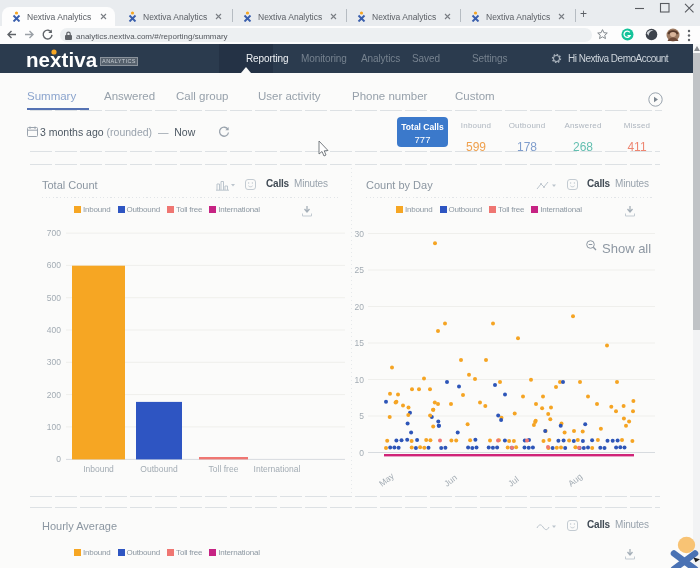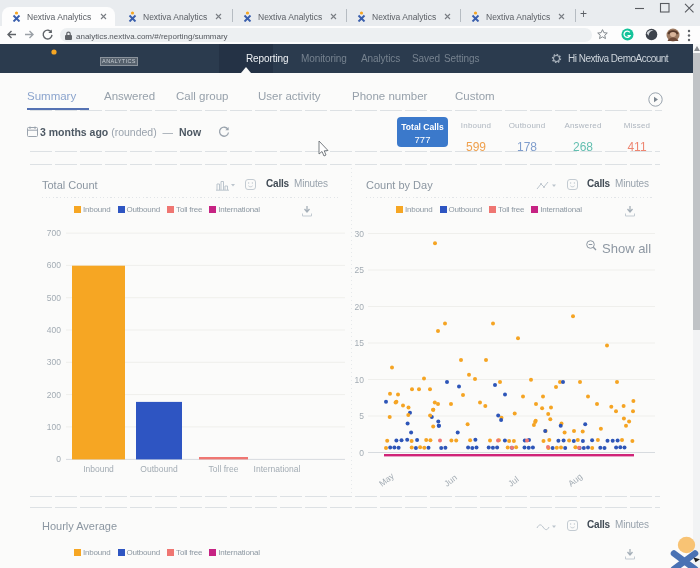--- a/index.html
+++ b/index.html
@@ -26,21 +26,21 @@
 #badge { position:absolute; left:100px; top:13px; width:38px; height:9px; background:#56616d; border:1px solid #8b939c; color:#c6ccd2; font-size:5.5px; text-align:center; line-height:7.5px; letter-spacing:0.4px; }
 #hiuser { position:absolute; left:568px; top:9px; font-size:10px; letter-spacing:-0.5px; color:#cdd4db; }
 
 .sn { position:absolute; top:90px; font-size:11.5px; color:#97a1ab; }
 #snsum { color:#8ba4cd; }
 #snline { position:absolute; left:27px; top:108px; width:62px; height:2px; background:#5572b3; }
 
 .dotline { position:absolute; height:1px; background:repeating-linear-gradient(90deg,#dde1e4 0,#dde1e4 22px,transparent 22px,transparent 25px); }
 .dotfine { position:absolute; height:1px; background:repeating-linear-gradient(90deg,#e2e5e8 0,#e2e5e8 1.2px,transparent 1.2px,transparent 3.6px); }
 #f-range { position:absolute; left:40px; top:126px; font-size:10.5px; color:#9aa3ad; }
-#f-range b { color:#4d5863; font-weight:bold; }
+#f-range b { color:#4d5863; font-weight:normal; }
 #tcbox { position:absolute; left:397px; top:117px; width:51px; height:30px; background:#3b79cb; border-radius:4px; color:#fff; text-align:center; }
 #tcbox .l1 { font-size:8.5px; font-weight:bold; margin-top:5px; }
 #tcbox .l2 { font-size:9.5px; margin-top:2px; }
 .stat { position:absolute; top:121px; width:60px; text-align:center; }
 .stat .sl { font-size:8px; letter-spacing:0.2px; color:#aeb6bf; }
 .stat .sv { font-size:12px; margin-top:10px; }
 
 .cardtitle { position:absolute; font-size:11px; color:#8b96a1; }
 .cm { position:absolute; font-size:10px; letter-spacing:-0.2px; color:#99a3ad; }
 .cm b { color:#414b55; font-weight:bold; }
@@ -150,29 +150,30 @@
   <svg class="abs" style="left:687px;top:2.5px;" width="4" height="13" viewBox="0 0 4 13">
       <circle cx="2" cy="2" r="1.2" fill="#5f6368"></circle>
       <circle cx="2" cy="6.5" r="1.2" fill="#5f6368"></circle>
       <circle cx="2" cy="11" r="1.2" fill="#5f6368"></circle>
     </svg>
 </div>
 
 <div class="abs" id="appheader">
   <div id="repactive"></div>
   <div id="notch"></div>
+  <div id="logo">nextiva</div>
   <svg class="abs" style="left:50px;top:4px;" width="8" height="8">
       <circle cx="4" cy="4" r="2.6" fill="#f6a623"></circle>
     </svg>
   <div id="badge">ANALYTICS</div>
   <div class="navitem" style="left:226px;color:#eef1f4;">Reporting</div>
   <div class="navitem" style="left:281px;">Monitoring</div>
   <div class="navitem" style="left:341px;">Analytics</div>
   <div class="navitem" style="left:392px;">Saved</div>
-  <div class="navitem" style="left:424px;">Settings</div>
+  <div class="navitem" style="left:452px;">Settings</div>
   <svg class="abs" style="left:550px;top:8px;" width="13" height="13" viewBox="0 0 20 20">
       <circle cx="10" cy="10" r="6" fill="none" stroke="#a7b0ba" stroke-width="2.4" stroke-dasharray="2.4 2.2"></circle>
       <circle cx="10" cy="10" r="4.6" fill="none" stroke="#a7b0ba" stroke-width="1.6"></circle>
     </svg>
   <div id="hiuser">Hi Nextiva DemoAccount</div>
 </div>
 
 <div class="sn" style="left:27px;" id="snsum">Summary</div>
 <div class="sn" style="left:104px;">Answered</div>
 <div class="sn" style="left:176px;">Call group</div>

